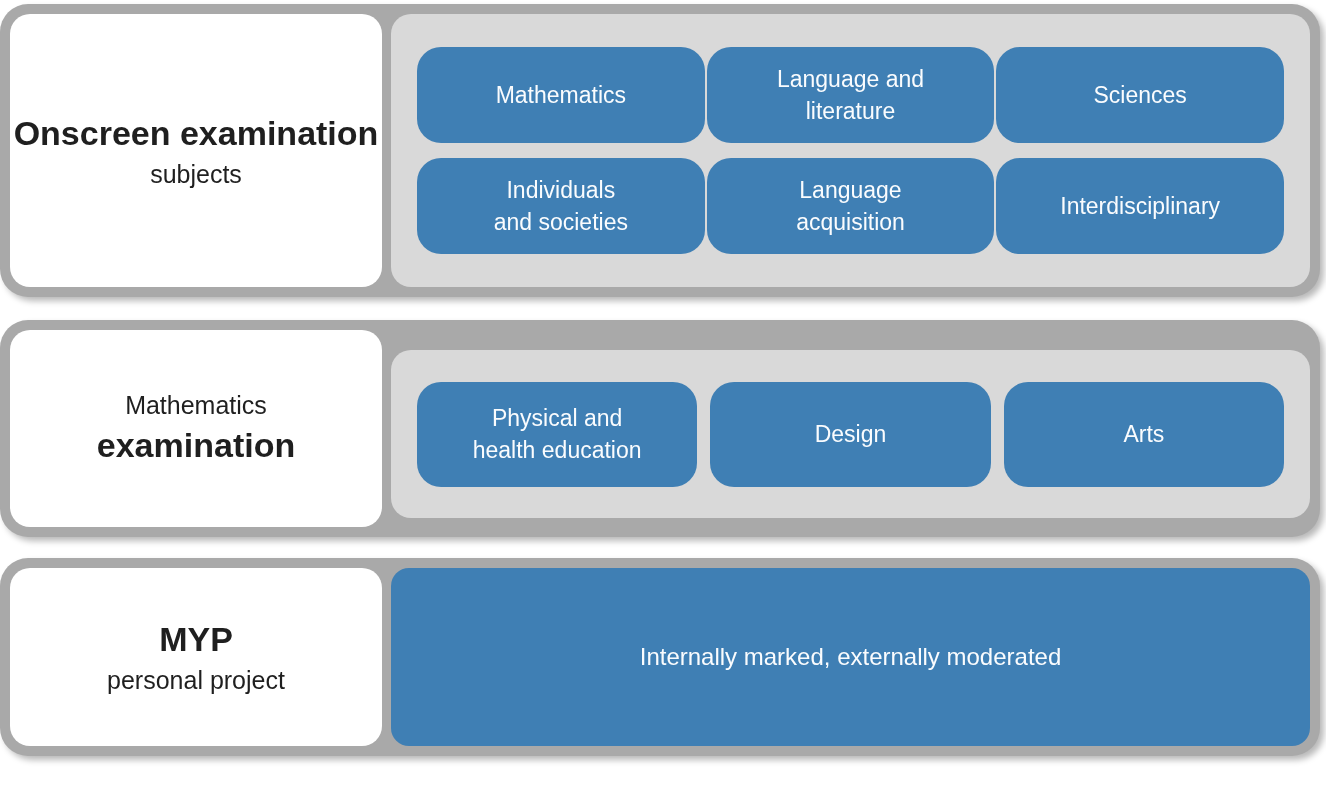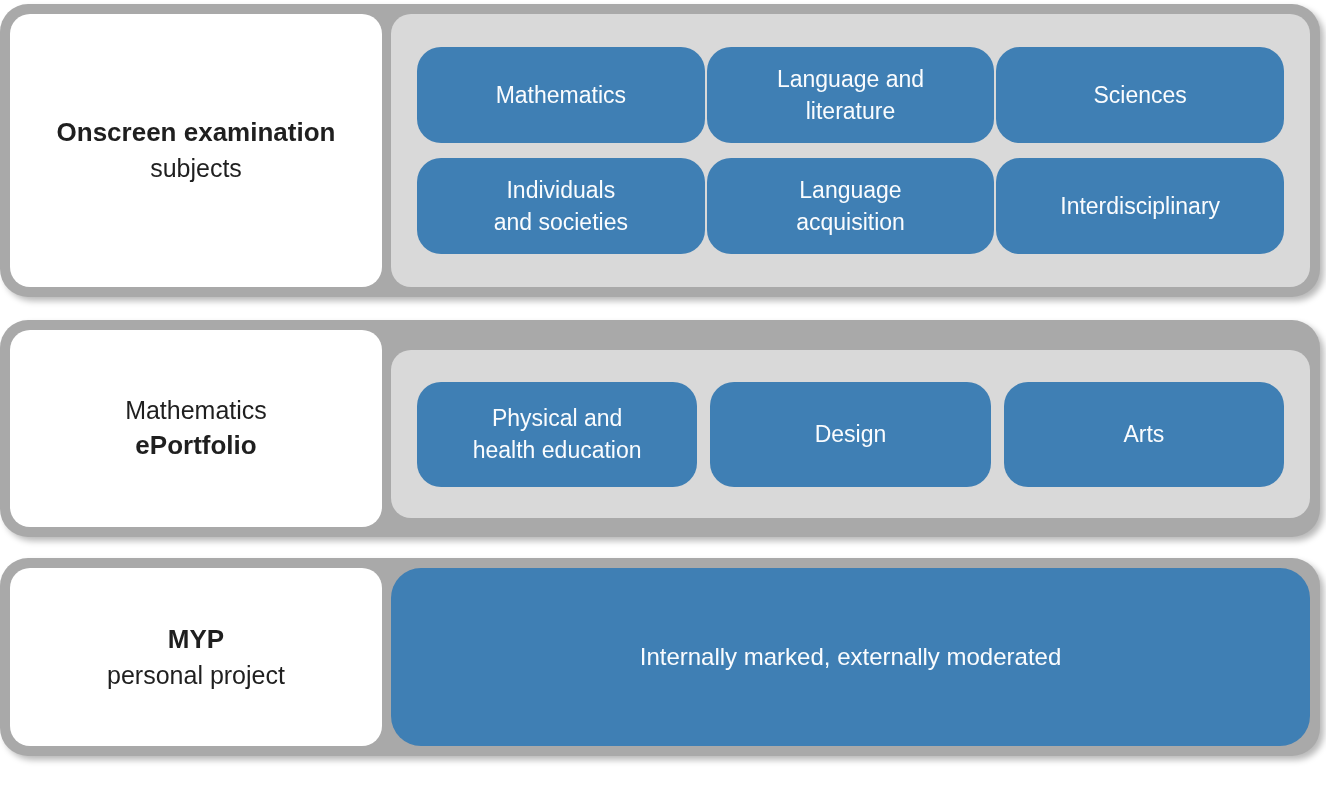--- a/index.html
+++ b/index.html
@@ -42,21 +42,21 @@
     display: flex;
     flex-direction: column;
     align-items: center;
     justify-content: center;
     text-align: center;
     color: var(--label-text);
     font-size: 25px;
     line-height: 1.38;
   }
   .label-line { display: block; }
-  .label-line.bold { font-weight: bold; font-size: 26px; }
+  .label-line.bold { font-weight: bold; font-size: 34px; }
 
   .panel {
     flex: 1 1 auto;
     background: var(--panel-gray);
     border-radius: 20px;
     min-width: 0;
   }
   .row-2 .panel { margin: 20px 0 9px; }
 
   .panel-grid {
@@ -85,21 +85,21 @@
     flex-direction: column;
     align-items: center;
     justify-content: center;
     text-align: center;
   }
   .subject .line { display: block; }
 
   .banner {
     flex: 1 1 auto;
     background: var(--blue);
-    border-radius: 30px;
+    border-radius: 18px;
     display: flex;
     align-items: center;
     justify-content: center;
     text-align: center;
     color: var(--box-text);
     font-size: 24px;
     min-width: 0;
   }
 </style>
 </head>
@@ -138,21 +138,21 @@
           <span class="line">Interdisciplinary</span>
           <span class="line"></span>
         </div>
       </div>
     </div>
   </section>
 
   <section class="row row-2">
     <div class="label-box">
       <span class="label-line">Mathematics</span>
-      <span class="label-line bold">ePortfolio</span>
+      <span class="label-line bold">examination</span>
     </div>
     <div class="panel">
       <div class="panel-row">
         <div class="subject">
           <span class="line">Physical and</span>
           <span class="line">health education</span>
         </div>
         <div class="subject">
           <span class="line">Design</span>
           <span class="line"></span>

